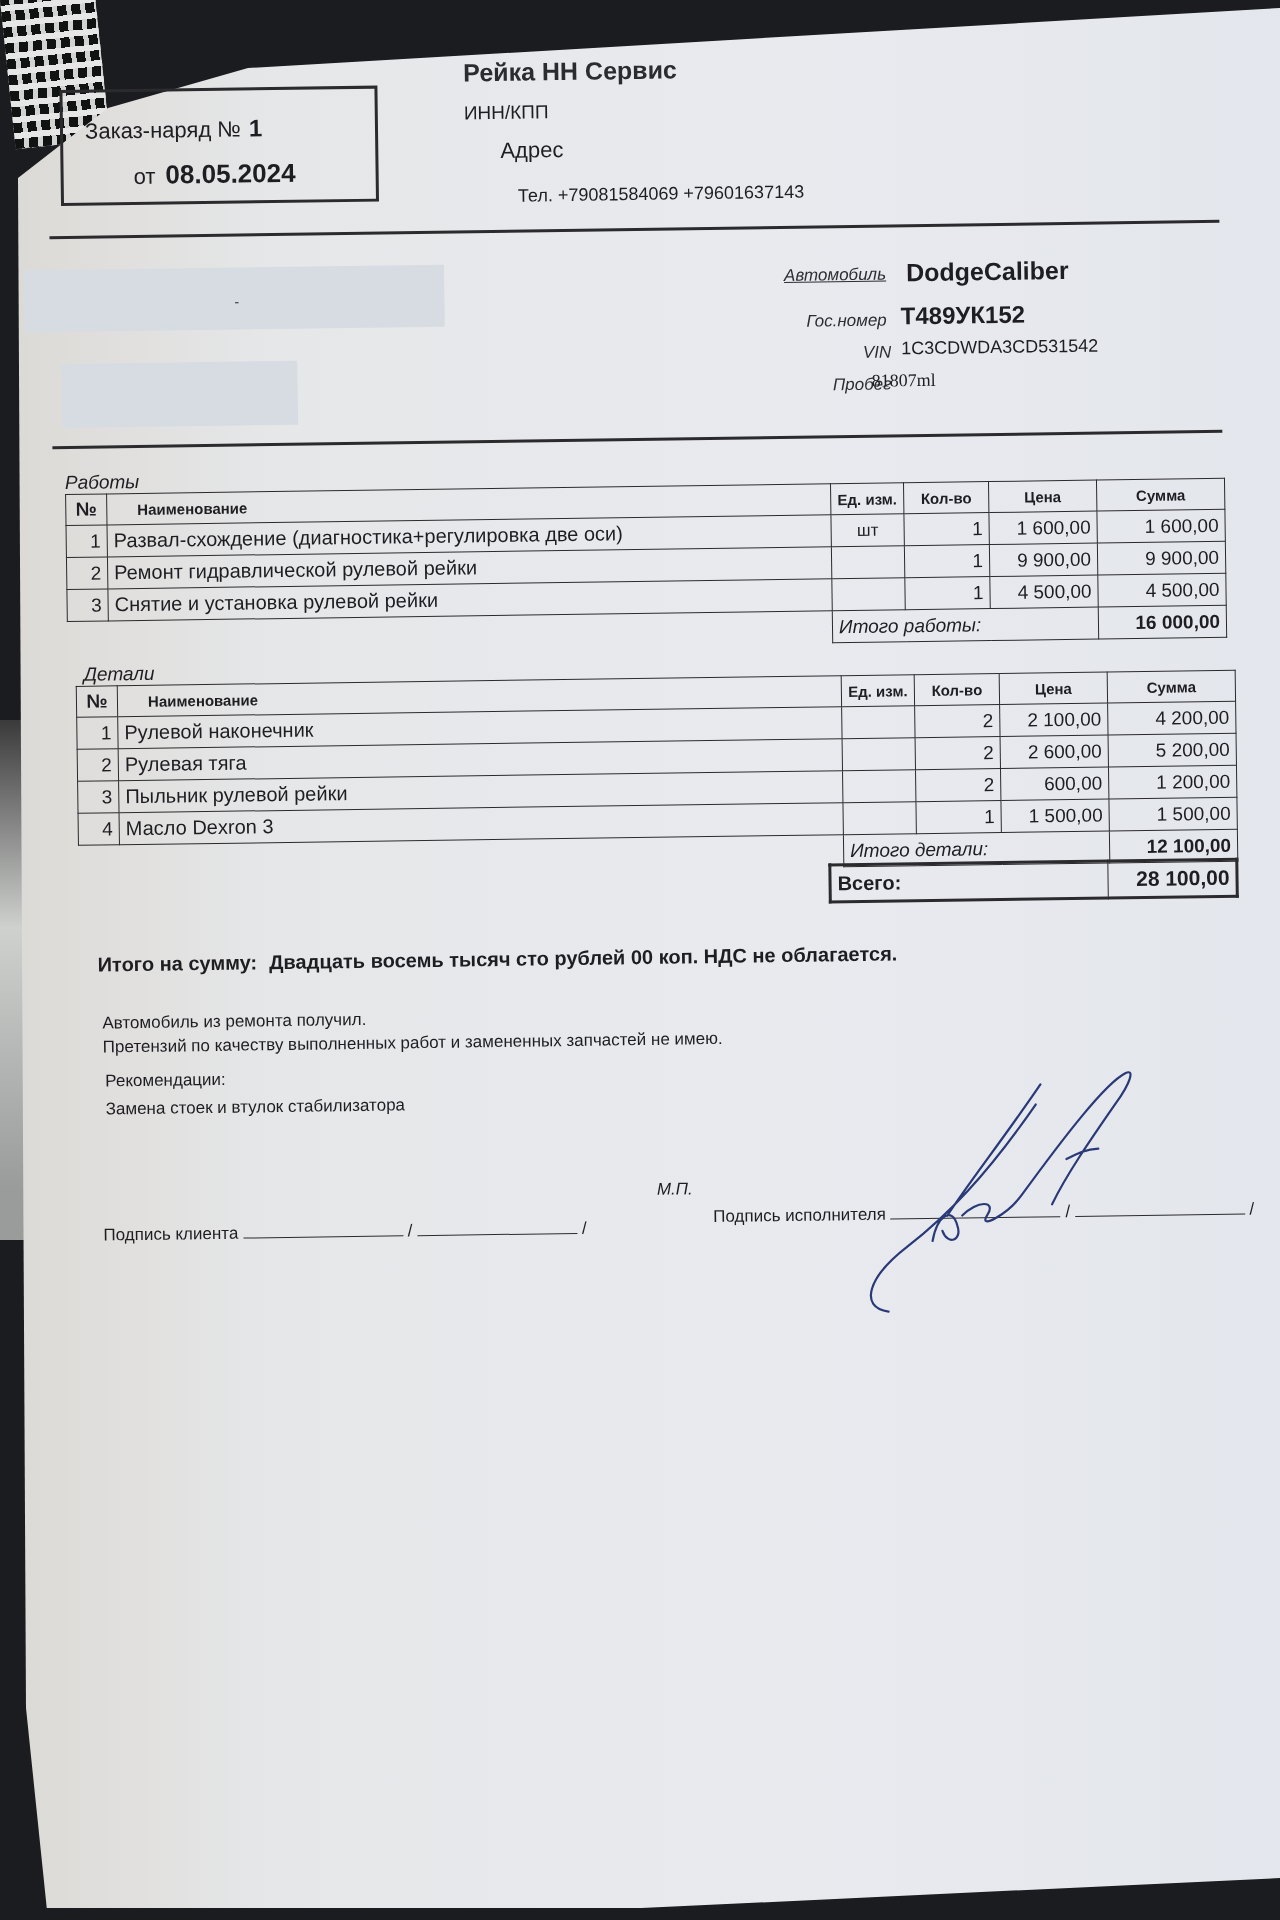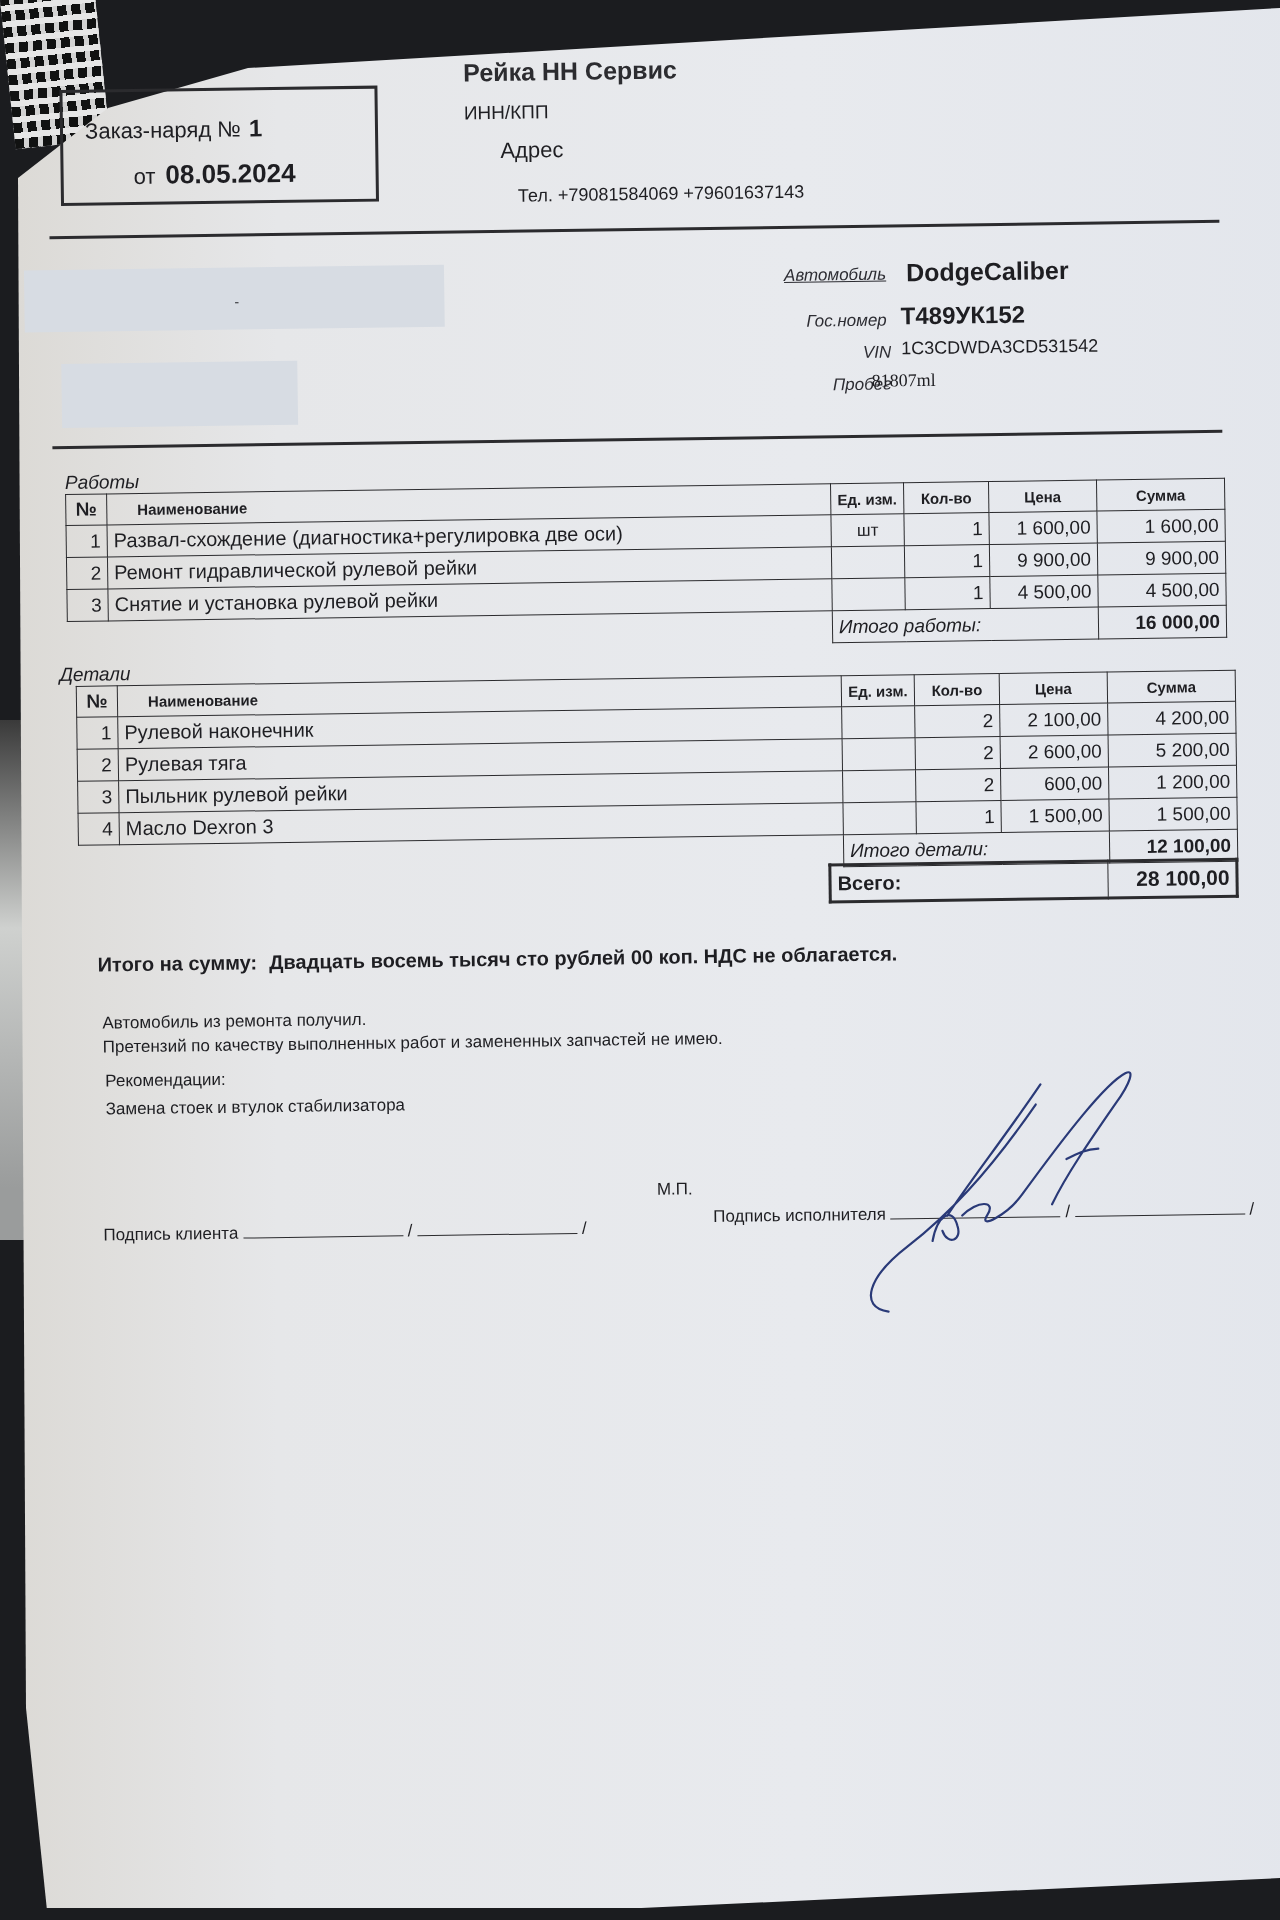--- a/index.html
+++ b/index.html
@@ -160,21 +160,21 @@
       <td class="c-sum">4 500,00</td>
     </tr>
     <tr>
       <td class="noborder" colspan="2"></td>
       <td class="total-label" colspan="3">Итого работы:</td>
       <td class="total-val">16 000,00</td>
     </tr>
   </tbody>
     </table>
 
-  <div class="section-title" style="left:60px; top:656px;">Детали</div>
+  <div class="section-title" style="left:84px; top:656px;">Детали</div>
   <table style="left:76px; top:678px; width:1160px;">
     <tbody>
         <tr>
       <th class="c-num" style="text-align:center;">№</th>
       <th style="text-align:left; padding-left:30px;">Наименование</th>
       <th>Ед. изм.</th>
       <th>Кол-во</th>
       <th>Цена</th>
       <th>Сумма</th>
     </tr>
@@ -229,21 +229,21 @@
 
   <div class="in-words">
     <span class="lbl">Итого на сумму:</span><span>Двадцать восемь тысяч сто рублей 00 коп. НДС не облагается.</span>
   </div>
 
   <div class="txt" style="left:98px; top:1006px;">Автомобиль из ремонта получил.</div>
   <div class="txt" style="left:98px; top:1030px;">Претензий по качеству выполненных работ и замененных запчастей не имею.</div>
   <div class="txt" style="left:100px; top:1064px;">Рекомендации:</div>
   <div class="txt" style="left:100px; top:1092px;">Замена стоек и втулок стабилизатора</div>
 
-  <div class="txt" style="left:650px; top:1180px;">М.П.</div>
+  <div class="txt" style="left:650px; top:1180px;font-style:italic;">М.П.</div>
   <div class="txt" style="left:96px; top:1218px;">
     <span>Подпись клиента</span>
     <span class="sig-line" style="width:160px;"></span>
     <span>/</span>
     <span class="sig-line" style="width:160px;"></span>
     <span>/</span>
   </div>
   <div class="txt" style="left:706px; top:1208px;">
     <span>Подпись исполнителя</span>
     <span class="sig-line" style="width:170px;"></span>

